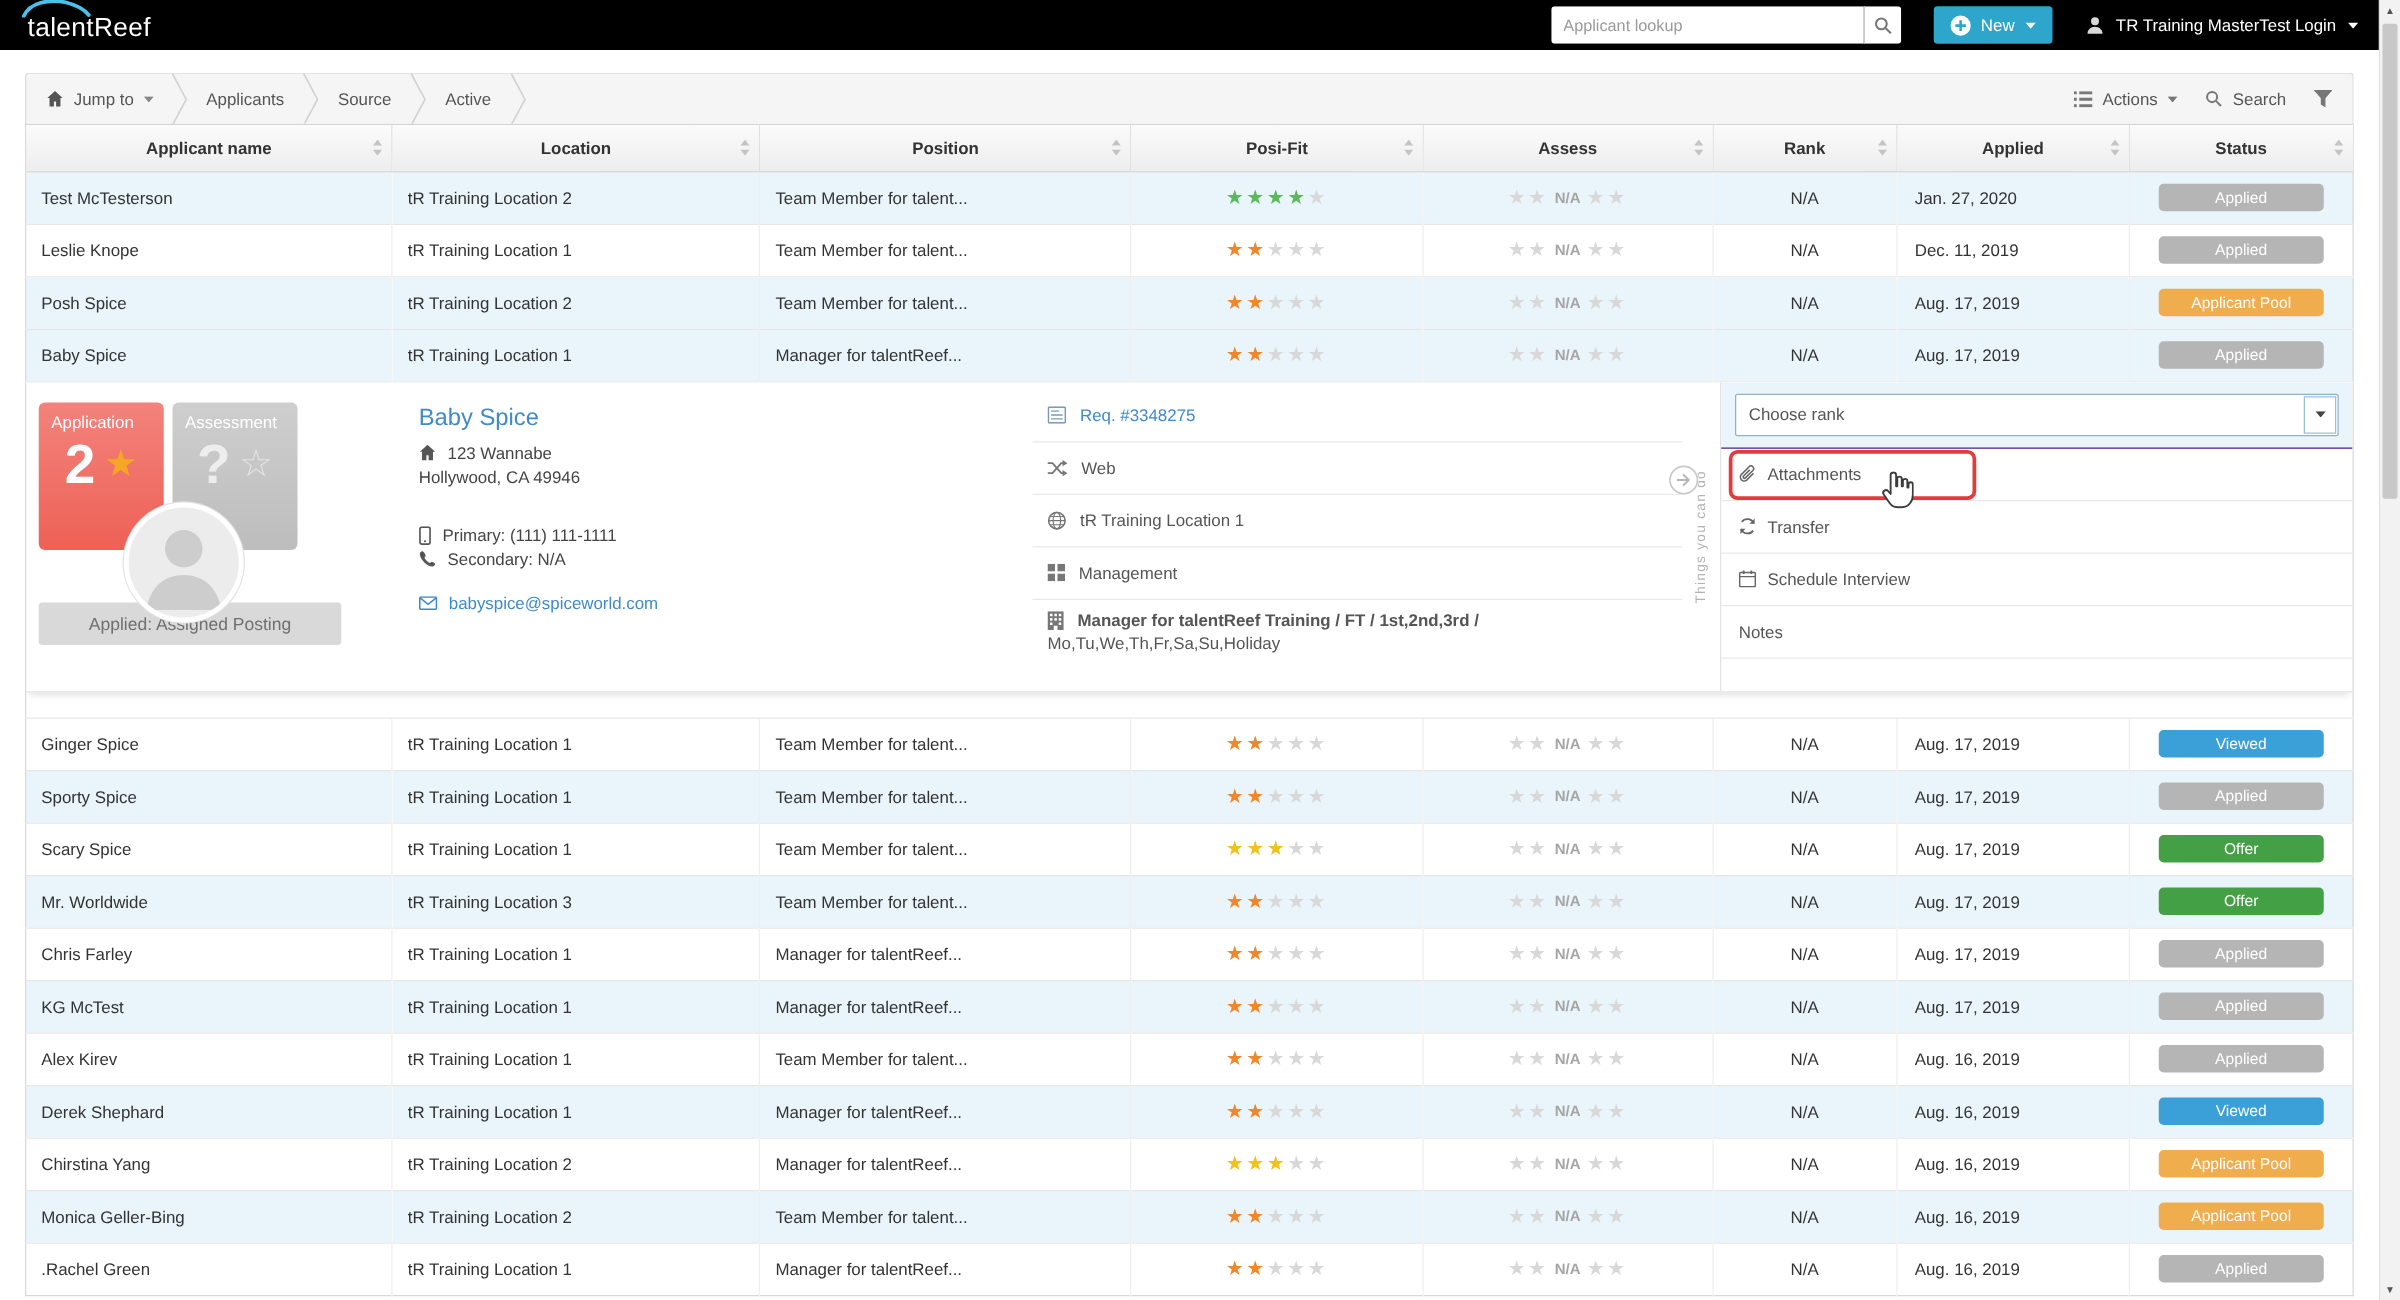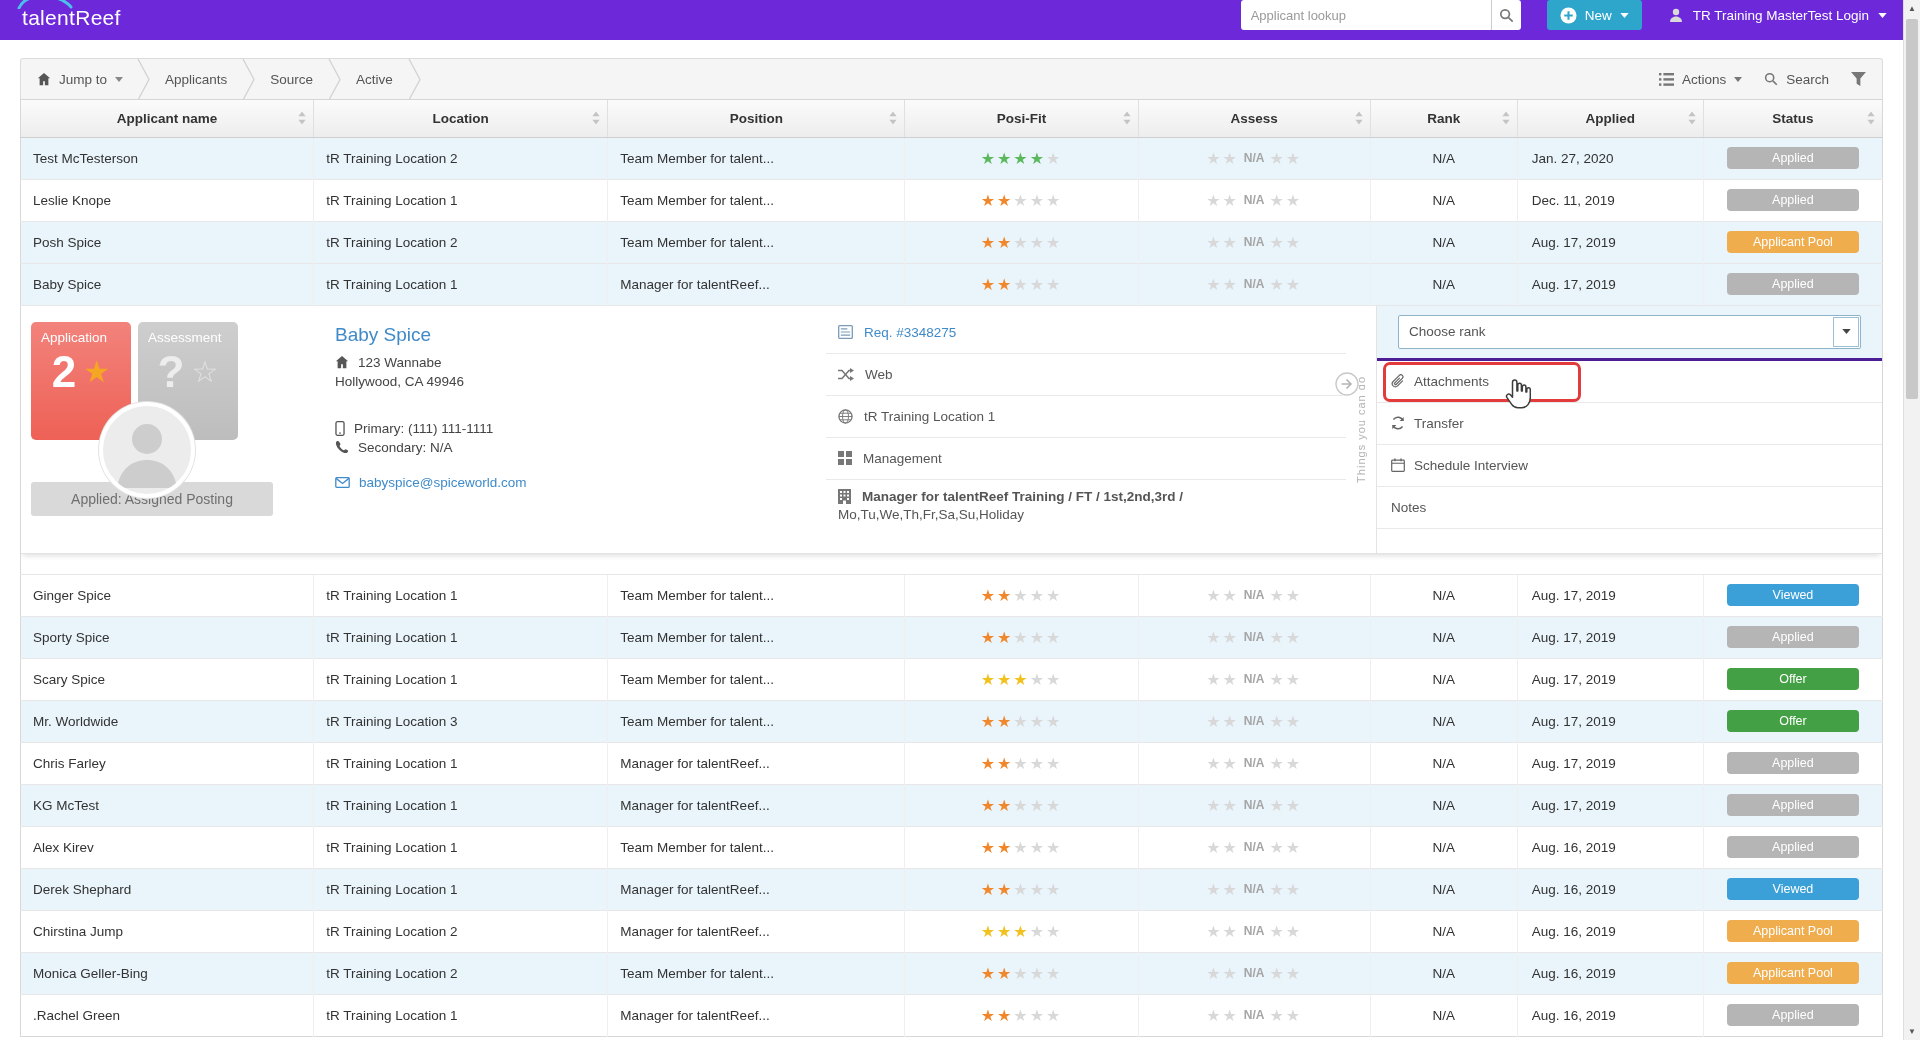--- a/index.html
+++ b/index.html
@@ -1,21 +1,21 @@
 <!DOCTYPE html>
 <html><head>
 <meta charset="utf-8">
 <style>
   * { margin:0; padding:0; box-sizing:border-box; }
   html, body { width:1920px; height:1040px; overflow:hidden; }
   body { font-family:"Liberation Sans","DejaVu Sans",sans-serif; font-size:13.5px; color:#333; background:#fff; }
   .page { margin-right:17px; }
 
   
-  .topbar { height:40px; background:#6d28d9; display:flex; align-items:flex-start; justify-content:space-between; padding:0 16px 0 22px; }
+  .topbar { height:40px; background:#000000; display:flex; align-items:center; justify-content:space-between; padding:0 16px 0 22px; }
   .logo { position:relative; color:#fff; font-size:21px; letter-spacing:.3px; cursor:pointer; padding-top:6px; }
   .logo .swoosh { position:absolute; top:-6px; left:-5px; }
   .tb-right { display:flex; align-items:center; gap:26px; }
   .search-group { display:flex; height:30px; border-radius:3px; overflow:hidden; }
   .search-group input { width:250px; border:none; outline:none; padding:0 10px; font-size:13px; color:#555; font-family:inherit; }
   .search-group input::placeholder { color:#9a9a9a; }
   .search-group button { width:30px; background:#fff; border:none; border-left:1px solid #ccc; color:#777; display:flex; align-items:center; justify-content:center; cursor:pointer; }
   .new-btn { height:30px; background:#2ea6cc; color:#fff; border:none; border-radius:3px; display:flex; align-items:center; gap:8px; padding:0 13px; font-size:13.5px; font-family:inherit; cursor:pointer; }
   .user-menu { display:flex; align-items:center; gap:9px; color:#fff; font-size:13.5px; cursor:pointer; }
   .user-menu .u-icon { color:#d9d9d9; display:flex; }
@@ -89,21 +89,21 @@
   .info-row.link svg { color:#7b9cb8; }
   .info-row.multi { display:block; border-bottom:none; padding-top:9px; }
   .info-row.multi .l1 { display:flex; align-items:center; gap:11px;font-weight:bold; }
   .info-row.multi .l2 { margin-top:3px; }
   .circle-arrow { position:absolute; right:-13px; top:66px; z-index:3; cursor:pointer; background:#fff; border-radius:50%; display:flex; }
 
   .d-vert { width:30px; flex:none; display:flex; align-items:center; justify-content:center; }
   .d-vert span { writing-mode:vertical-rl; transform:rotate(180deg); font-size:11px; color:#b3b3b3; letter-spacing:1px; white-space:nowrap; }
 
   .d-actions { flex:1; border-left:1px solid #e3e3e3; }
-  .rank-row { background:#e9f4fb; border-bottom:3px solid #4c1d95; padding:9px 21px; }
+  .rank-row { background:#e9f4fb; border-bottom:1px solid #4c1d95; padding:9px 11px; }
   .select-box { height:34px; background:#fff; border:1px solid #8fb4c9; border-radius:2px; display:flex; align-items:center; justify-content:space-between; padding-left:10px; color:#555; cursor:pointer; }
   .sel-caret { align-self:stretch; width:26px; margin:1px; border:1px solid #9cc0d6; display:flex; align-items:center; justify-content:center; color:#444; background:#fff; }
   .action-item { display:flex; align-items:center; gap:9px; height:42px; padding:0 14px; border-bottom:1px solid #e9e9e9; color:#555; cursor:pointer; position:relative; }
   .action-item svg { flex:none; color:#666; }
   .hl-box { position:absolute; left:6px; top:1px; width:198px; height:40px; border:3px solid #e23b3b; border-radius:7px; pointer-events:none; }
   .hand { position:absolute; left:126px; top:18px; z-index:5; pointer-events:none; }
 
   
   .scrollbar { position:fixed; top:0; right:0; width:17px; height:1040px; background:#f2f2f2; border-left:1px solid #dedede; z-index:50; }
   .sb-btn { height:17px; display:flex; align-items:center; justify-content:center; font-size:8px; color:#555; cursor:pointer; }
@@ -638,21 +638,21 @@
                 <span style="color: rgb(216, 216, 216);">★</span>
                 <span class="na">N/A</span>
                 <span style="color: rgb(216, 216, 216);">★</span>
                 <span style="color: rgb(216, 216, 216);">★</span>
               </span></td>
     <td class="c-rank">N/A</td>
     <td class="c-applied">Aug. 16, 2019</td>
     <td class="c-status"><span class="badge" style="background: rgb(59, 159, 216);">Viewed</span></td>
   </tr>
           <tr>
-    <td class="c-name">Chirstina Jump</td>
+    <td class="c-name">Chirstina Yang</td>
     <td class="c-loc">tR Training Location 2</td>
     <td class="c-pos">Manager for talentReef...</td>
     <td class="c-fit"><span class="stars"><span style="color: rgb(241, 193, 30);">★</span><span style="color: rgb(241, 193, 30);">★</span><span style="color: rgb(241, 193, 30);">★</span><span style="color: rgb(216, 216, 216);">★</span><span style="color: rgb(216, 216, 216);">★</span></span></td>
     <td class="c-assess"><span class="assess">
                 <span style="color: rgb(216, 216, 216);">★</span>
                 <span style="color: rgb(216, 216, 216);">★</span>
                 <span class="na">N/A</span>
                 <span style="color: rgb(216, 216, 216);">★</span>
                 <span style="color: rgb(216, 216, 216);">★</span>
               </span></td>

